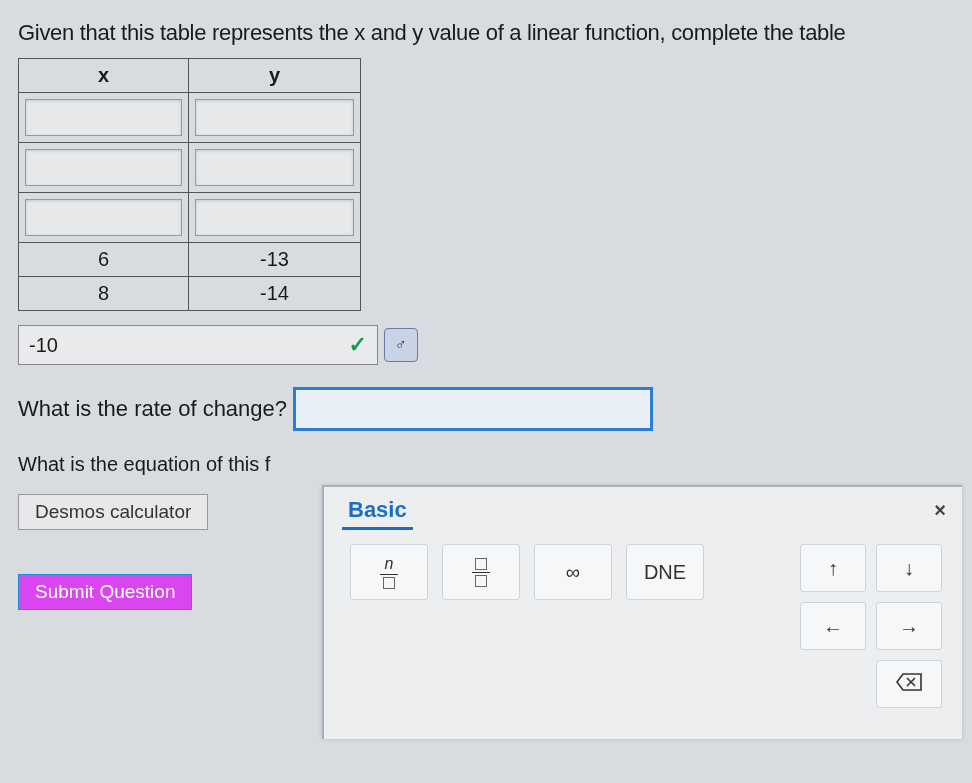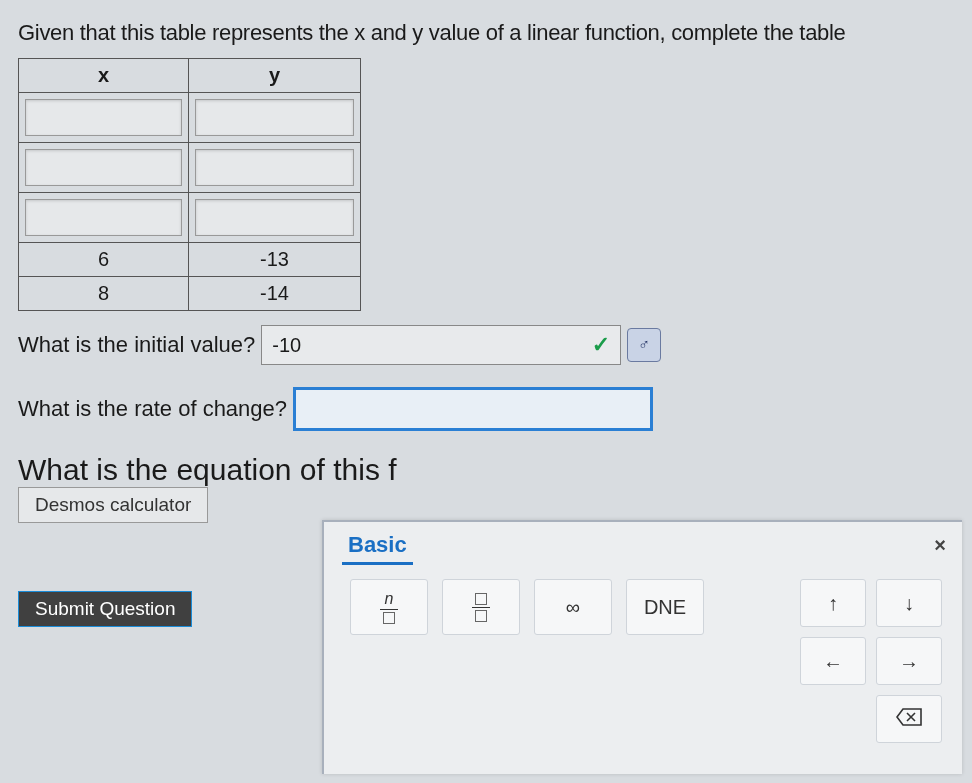--- a/index.html
+++ b/index.html
@@ -68,46 +68,45 @@
       background: #c9d3e6;
       display: flex; align-items: center; justify-content: center;
       font-size: 16px;
       color: #2a3a6a;
     }
     .answer-rate {
       width: 360px; height: 44px;
       border: 3px solid #2a7fd4;
       background: #e8eff6;
     }
-    .equation-q { font-size: 30px; }
+    .equation-q { font-size: 20px; margin-bottom: 18px; }
 
     .desmos-btn, .submit-btn {
       display: inline-block;
       padding: 6px 16px;
       font-size: 19px;
       border: 1px solid #999;
       cursor: pointer;
     }
     .desmos-btn {
       background: #e6e8ea;
       color: #333;
       margin-bottom: 44px;
     }
     .submit-btn {
-      background: #404040;
+      background: #d946ef;
       color: #fff;
       border-color: #1a8cd8;
-      margin-top: 24px;
     }
 
     
     .palette {
       position: absolute;
       left: 322px;
-      top: 520px;
+      top: 485px;
       width: 640px;
       height: 254px;
       background: #eceef0;
       border-left: 2px solid #a8b0bc;
       border-top: 2px solid #a8b0bc;
       box-shadow: 0 0 4px rgba(0,0,0,0.15);
       padding: 8px 12px 0 12px;
     }
     .palette .hdr {
       display: flex;
@@ -206,21 +205,20 @@
     <td class="cell-value">-13</td>
   </tr>
   <tr>
     <td class="cell-value">8</td>
     <td class="cell-value">-14</td>
   </tr>
 </tbody>
   </table>
 
 <div class="q-row">
-  <span>What is the initial value?</span>
   <div class="answer-input answer-initial">
     <span>-10</span>
     <span class="check">✓</span>
   </div>
   <div class="target-btn">
     <span>♂</span>
   </div>
 </div>
 
 <div class="q-row">

